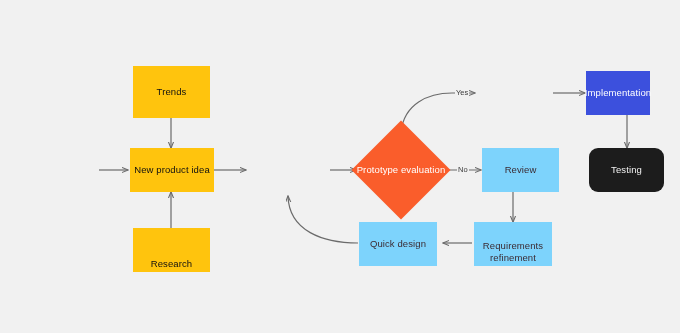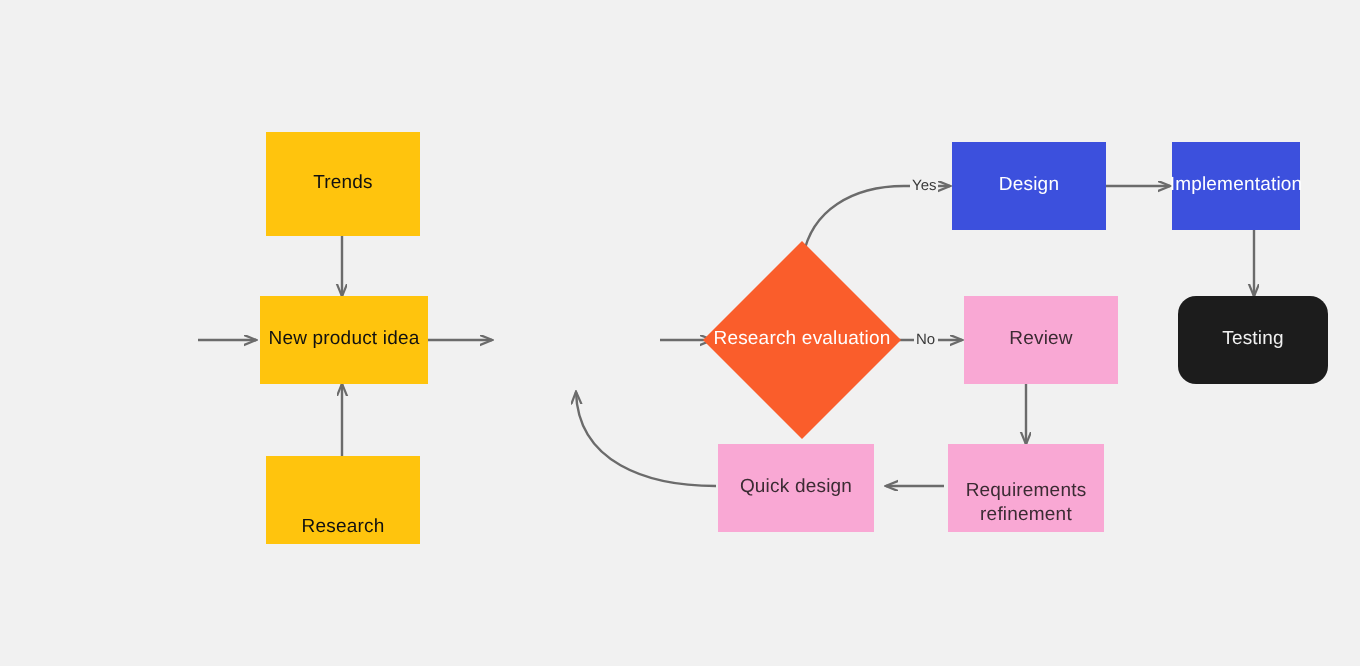--- a/index.html
+++ b/index.html
@@ -42,21 +42,21 @@
   }
   .node.yellow {
     background: #ffc40d;
     color: #111111;
   }
   .node.blue {
     background: #3c50dd;
     color: #ffffff;
   }
   .node.pink {
-    background: #f9a8d4;
+    background: #7dd3fc;
     color: #3b2b33;
   }
   .node.dark {
     background: #1c1c1c;
     color: #f0f0f0;
     border-radius: 9px;
   }
   .node.diamond {
     background: transparent;
     color: #ffffff;
@@ -137,26 +137,23 @@
     <span>Research</span>
   </div>
 
   <div class="node yellow" style="left:130px; top:148px; width:84px; height:44px;">
     <span>New product idea</span>
   </div>
 
 
   <div class="node diamond" style="left:351px; top:120px; width:100px; height:100px;">
     <div class="diamond-shape"></div>
-    <span class="diamond-label">Research evaluation</span>
+    <span class="diamond-label">Prototype evaluation</span>
   </div>
 
-  <div class="node blue" style="left:476px; top:71px; width:77px; height:44px;">
-    <span>Design</span>
-  </div>
 
   <div class="node blue" style="left:586px; top:71px; width:64px; height:44px;">
     <span>Implementation</span>
   </div>
 
   <div class="node dark" style="left:589px; top:148px; width:75px; height:44px;">
     <span>Testing</span>
   </div>
 
   <div class="node pink" style="left:482px; top:148px; width:77px; height:44px;">

